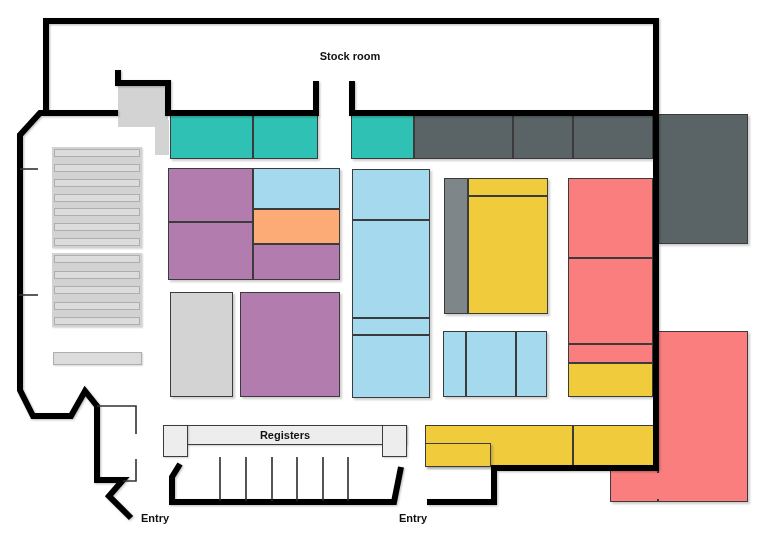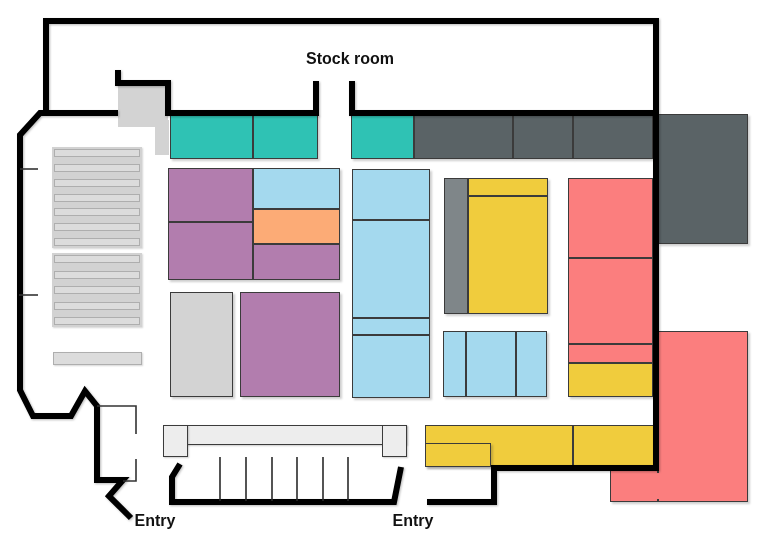--- a/index.html
+++ b/index.html
@@ -27,21 +27,21 @@
   svg.walls{position:absolute;left:0;top:0;filter:drop-shadow(1.5px 1.5px 1px rgba(0,0,0,.28));}
   svg.thinlines{position:absolute;left:0;top:0;}
   .reg-box{
     position:absolute;background:#ededed;border:1.5px solid #3b3b3b;
     box-shadow:1px 1px 1.5px rgba(90,90,90,.3);
   }
   #reg-bar{left:163px;top:425px;width:244px;height:20px;}
   #reg-cap-left{left:163px;top:425px;width:25px;height:32px;}
   #reg-cap-right{left:382px;top:425px;width:25px;height:32px;}
   .plan-label{
-    position:absolute;color:#111;font-size:16px;font-weight:600;
+    position:absolute;color:#111;font-size:11px;font-weight:600;
     text-align:center;white-space:nowrap;
   }
   #lbl-stockroom{left:290px;top:50px;width:120px;}
   #lbl-registers{left:163px;top:429px;width:244px;font-size:11px;}
   #lbl-entry-left{left:115px;top:512px;width:80px;}
   #lbl-entry-right{left:373px;top:512px;width:80px;}
 </style>
 </head>
 <body>
 
@@ -123,15 +123,16 @@
       <path d="M 297 457 L 297 501" stroke="#2a2a2a" stroke-width="1.6" fill="none" stroke-linecap="butt" stroke-linejoin="miter"></path>
       <path d="M 323 457 L 323 501" stroke="#2a2a2a" stroke-width="1.6" fill="none" stroke-linecap="butt" stroke-linejoin="miter"></path>
       <path d="M 348 457 L 348 501" stroke="#2a2a2a" stroke-width="1.6" fill="none" stroke-linecap="butt" stroke-linejoin="miter"></path>
     </svg>
 
   <div class="reg-box" id="reg-bar"></div>
   <div class="reg-box" id="reg-cap-left"></div>
   <div class="reg-box" id="reg-cap-right"></div>
 
   <div class="plan-label" id="lbl-stockroom">Stock room</div>
+  <div class="plan-label" id="lbl-registers">Registers</div>
   <div class="plan-label" id="lbl-entry-left">Entry</div>
   <div class="plan-label" id="lbl-entry-right">Entry</div>
 </div>
 
 </body></html>

